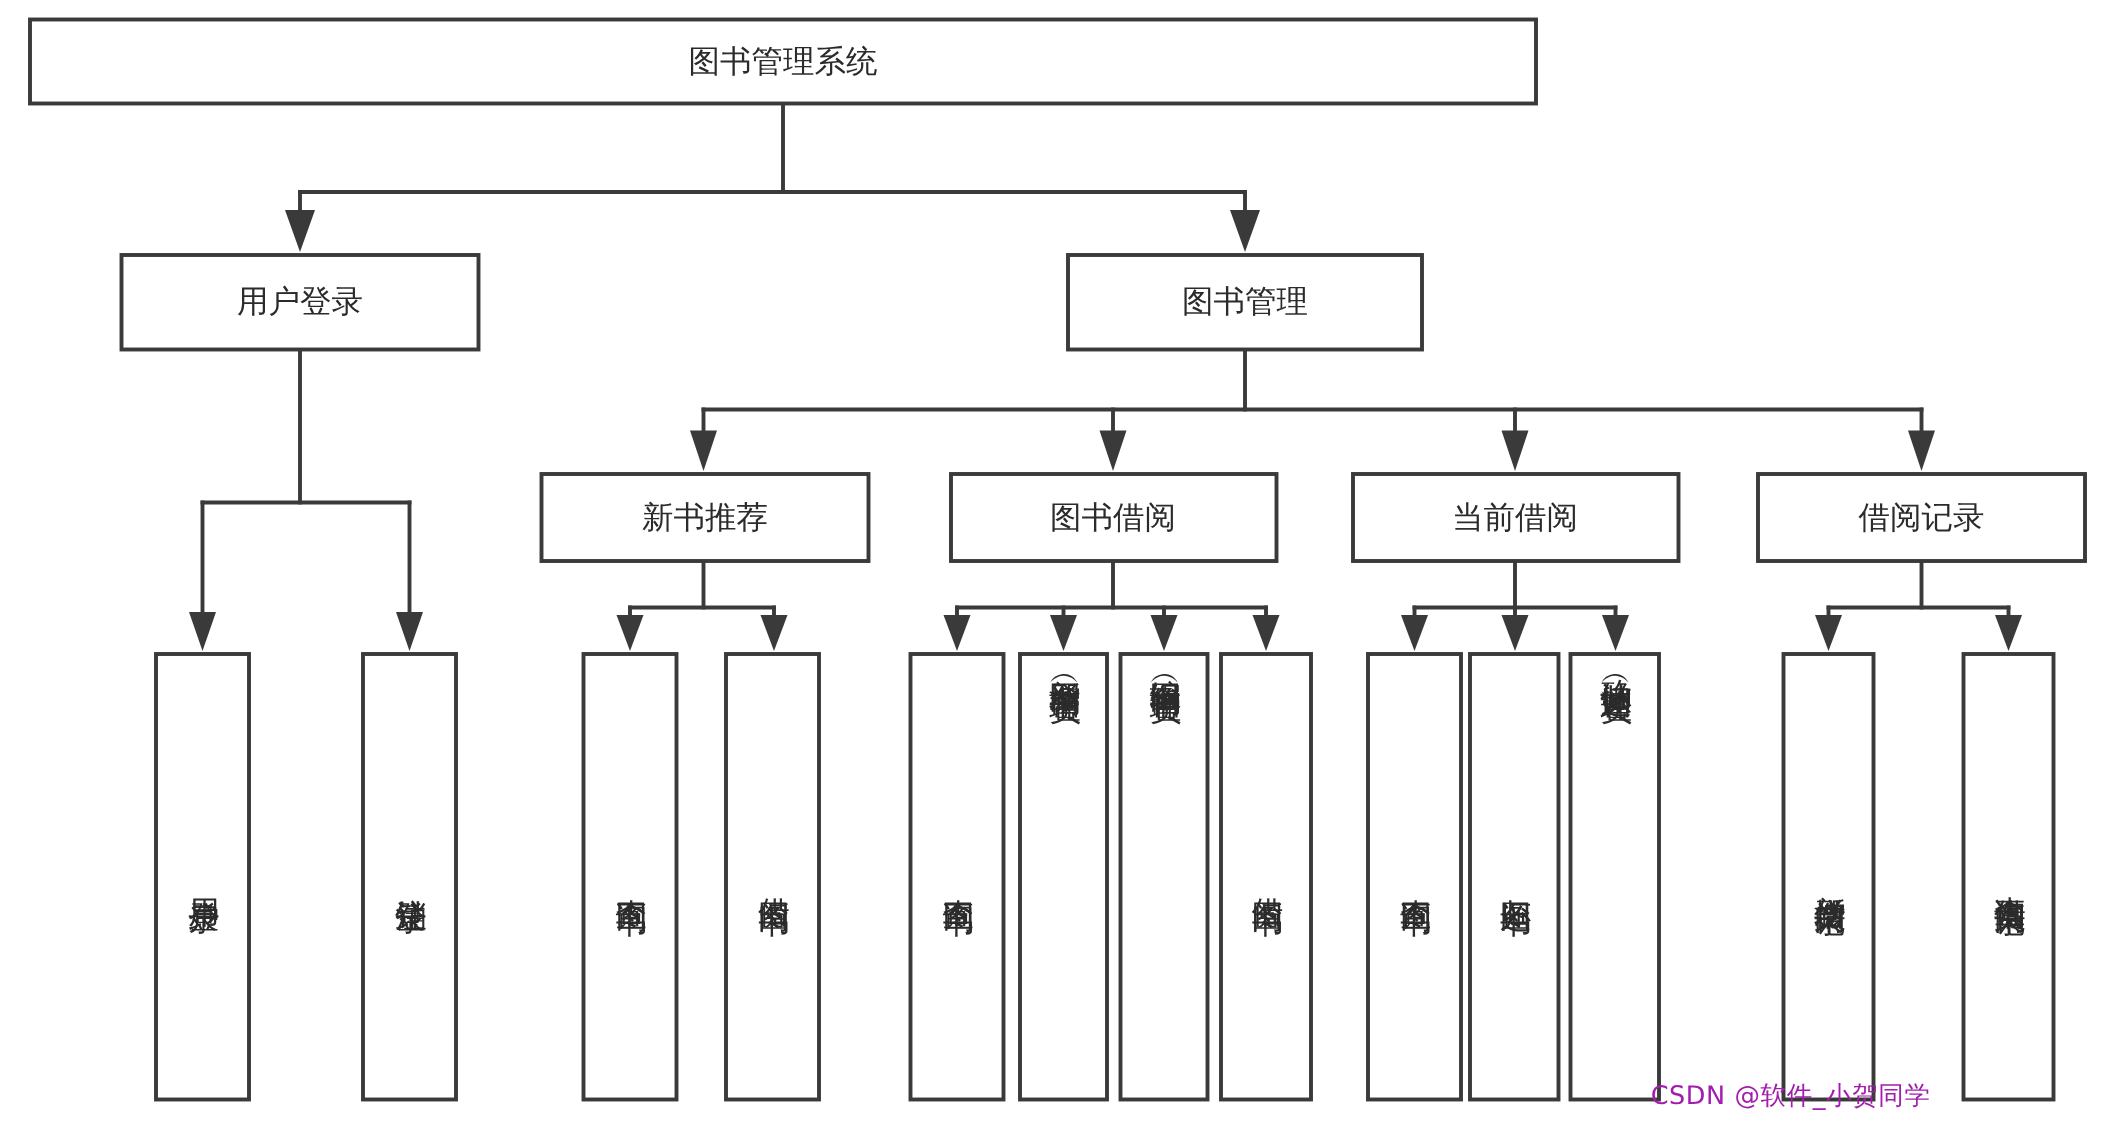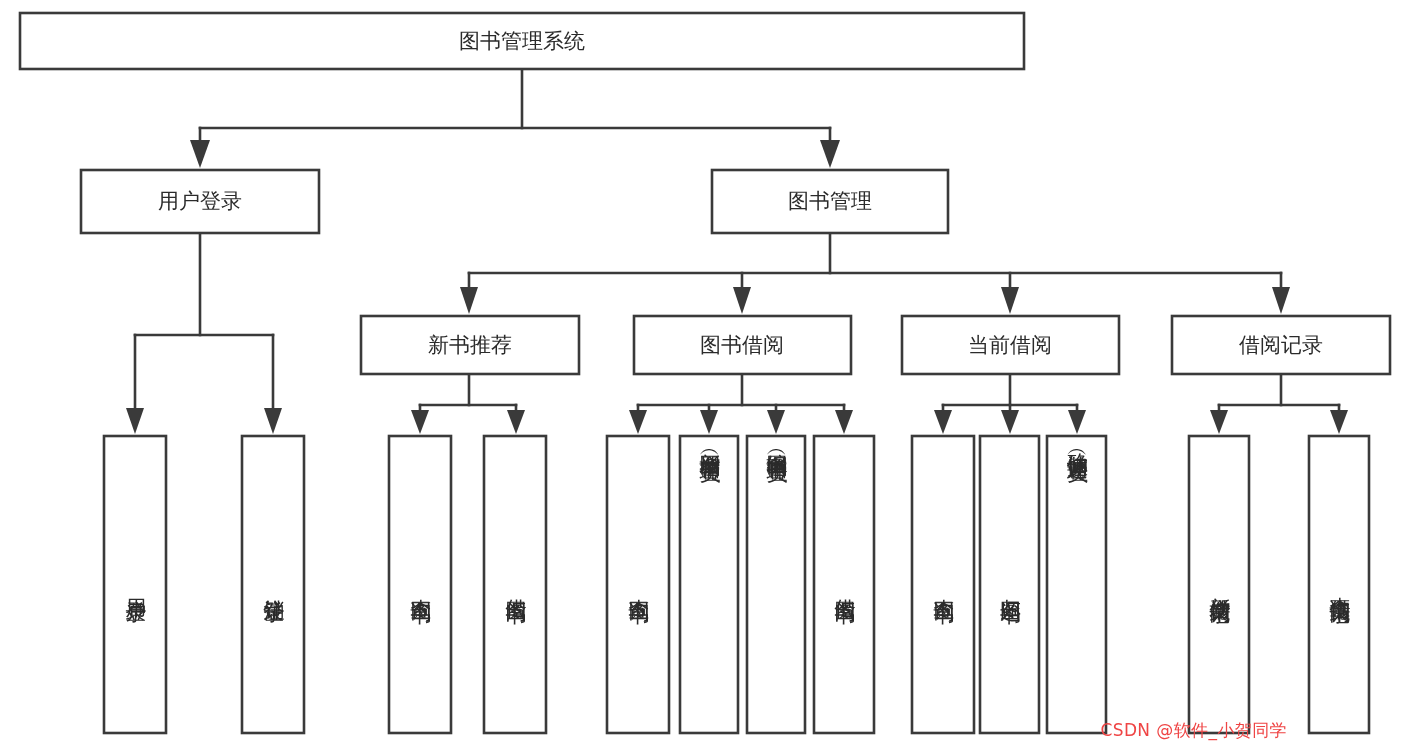--- a/index.html
+++ b/index.html
@@ -67,21 +67,21 @@
     letter-spacing: 1.5px;
     white-space: nowrap;
     text-align: center;
   }
   .watermark {
     position: absolute;
     right: 14px;
     bottom: 5px;
     font-family: "DejaVu Sans", "Liberation Sans", sans-serif;
     font-size: 17px;
-    color: #ef4444;
+    color: #a21caf;
     letter-spacing: 0.4px;
     white-space: nowrap;
     user-select: none;
   }
 </style>
 </head>
 <body>
 
 <div id="diagram-root">
 

